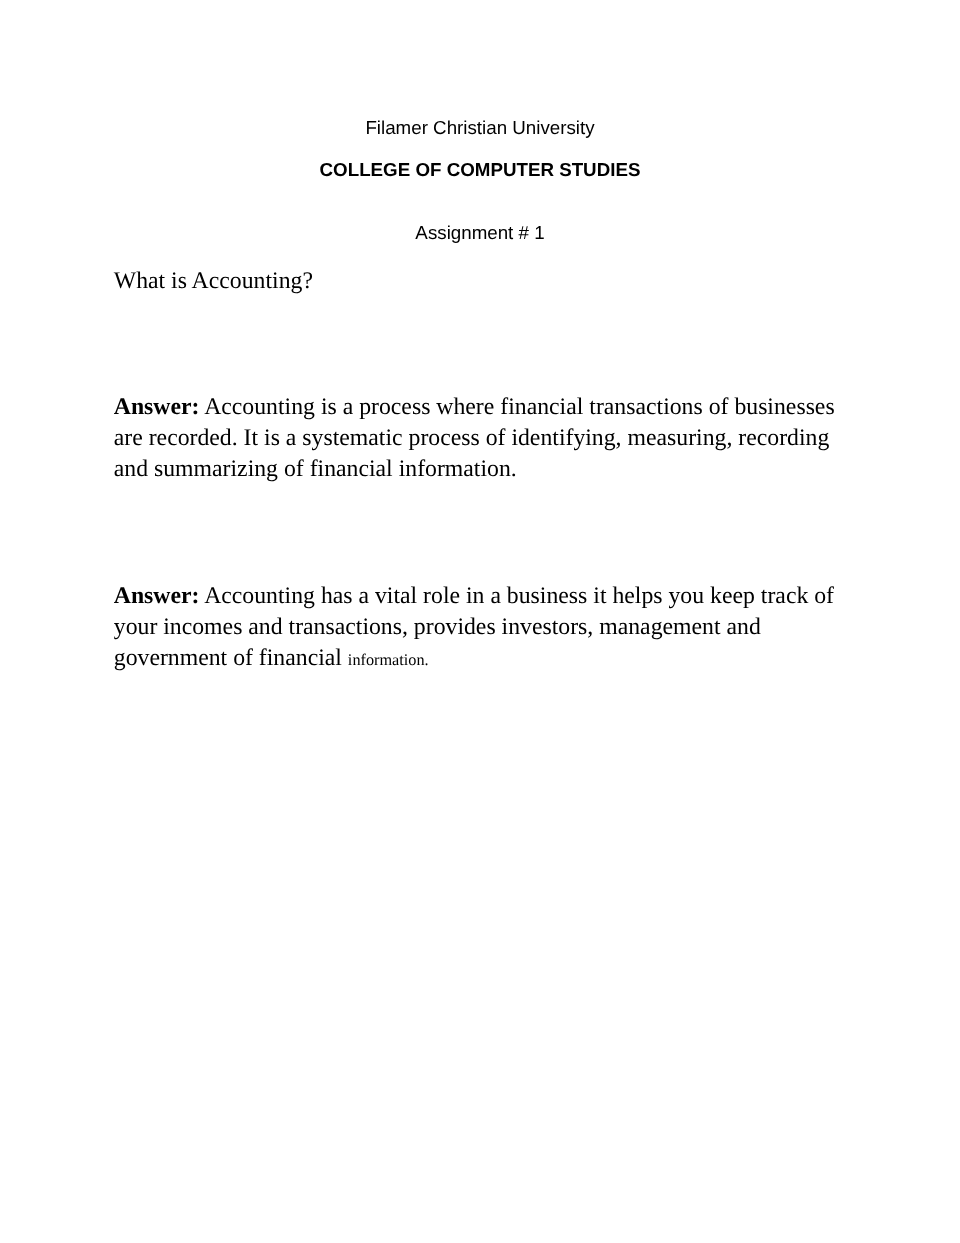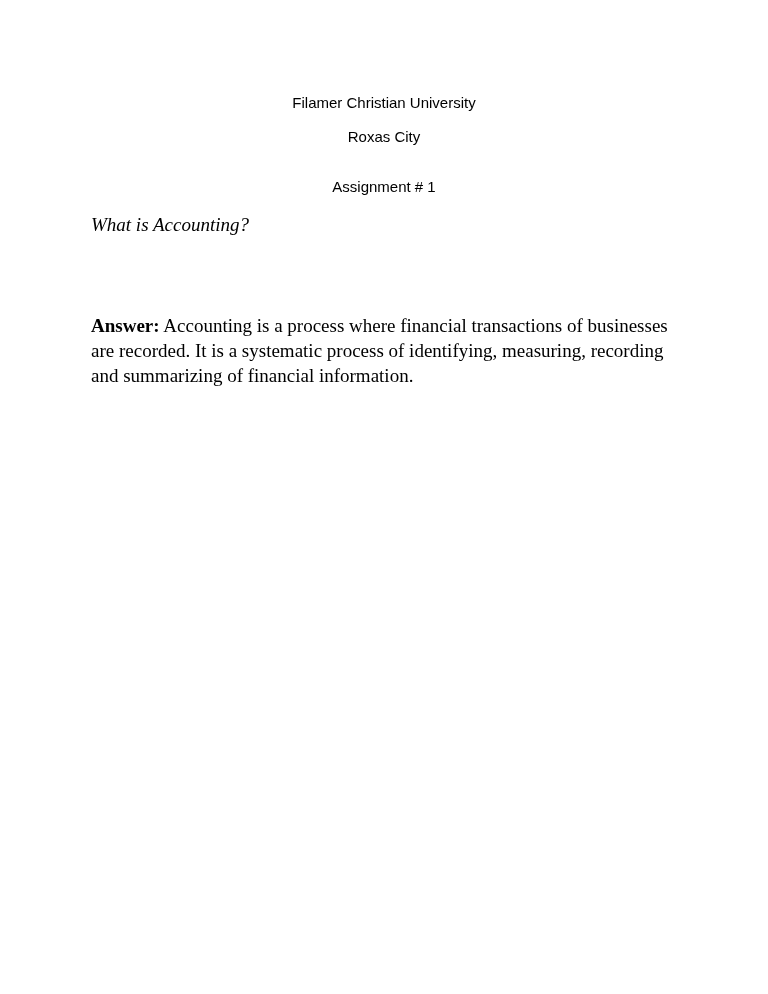--- a/index.html
+++ b/index.html
@@ -43,46 +43,46 @@
     line-height: 22px;
   }
   .name-row .section {
     margin-left: auto;
   }
   
   .q {
     font-size: 19px;
     line-height: 25px;
     margin: 15px 0 0 0;
-    font-style: italic;
   }
   .q.second {
     margin-top: 50px;
   }
   .a {
     font-size: 19px;
     line-height: 25px;
     margin: 76px 0 0 0;
   }
   .a .small {
     font-size: 13px;
   }
 </style>
 </head>
 <body>
 
 <div class="doc-page">
 
   <p class="hdr">Filamer Christian University</p>
 
+  <p class="hdr bold">COLLEGE OF COMPUTER STUDIES</p>
 
-  <p class="hdr">Roxas City</p>
 
   <p class="hdr assignment">Assignment # 1</p>
 
 
   <p class="q">What is Accounting?</p>
 
   <p class="a"><strong>Answer:</strong> <span>Accounting is a process where financial transactions of businesses are recorded. It is a systematic process of identifying, measuring, recording and summarizing of financial information.</span></p>
 
 
+  <p class="a"><strong>Answer:</strong> <span>Accounting has a vital role in a business it helps you keep track of your incomes and transactions, provides investors, management and government of financial</span> <span class="small">information.</span></p>
 
 </div>
 
 </body></html>

